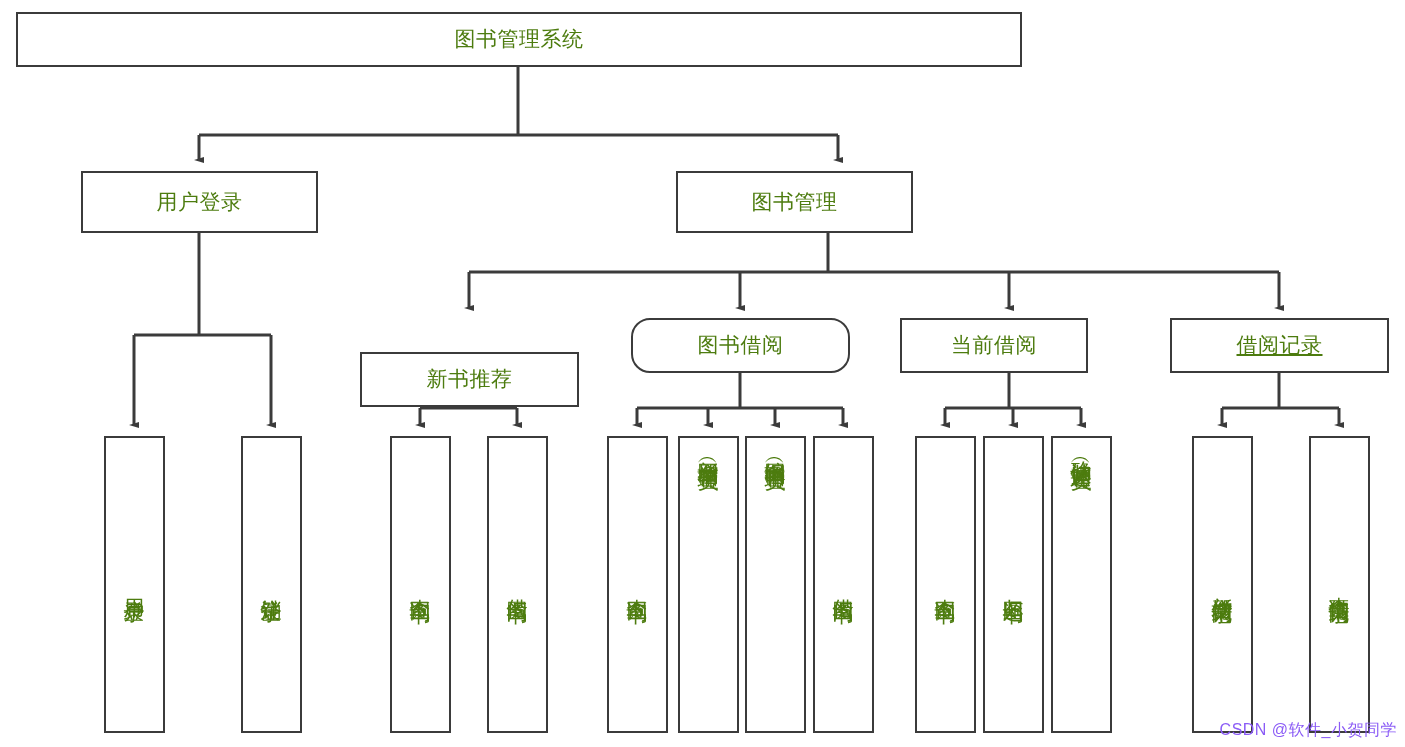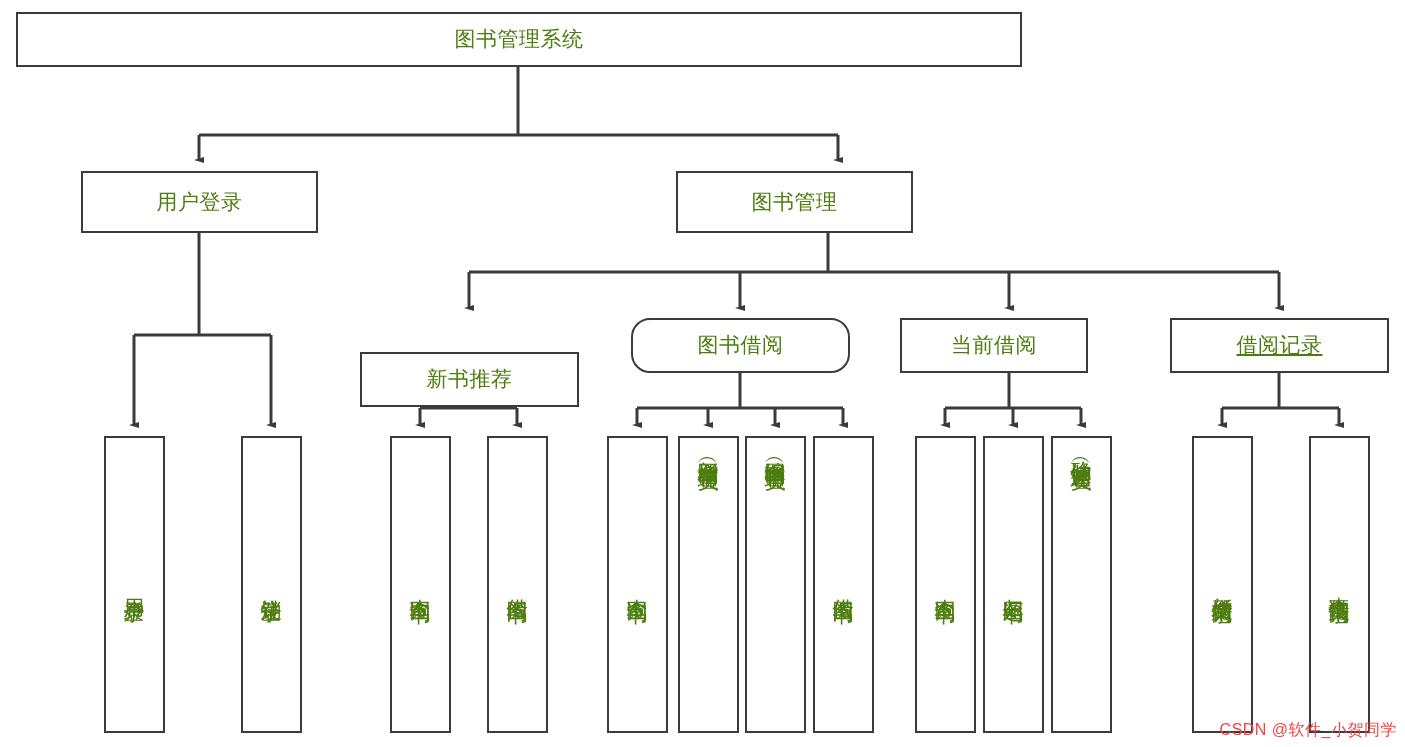--- a/index.html
+++ b/index.html
@@ -54,21 +54,21 @@
   }
   .node.vert.mid {
     align-items: center;
     padding-top: 0;
   }
   #watermark {
     position: absolute;
     right: 8px;
     bottom: 6px;
     font-size: 16px;
-    color: #ef4444;
+    color: #8b5cf6;
     white-space: nowrap;
     letter-spacing: 0.5px;
   }
 </style>
 </head>
 <body>
 
 <div id="canvas">
 
   <svg id="edges" viewBox="0 0 1405 747">

